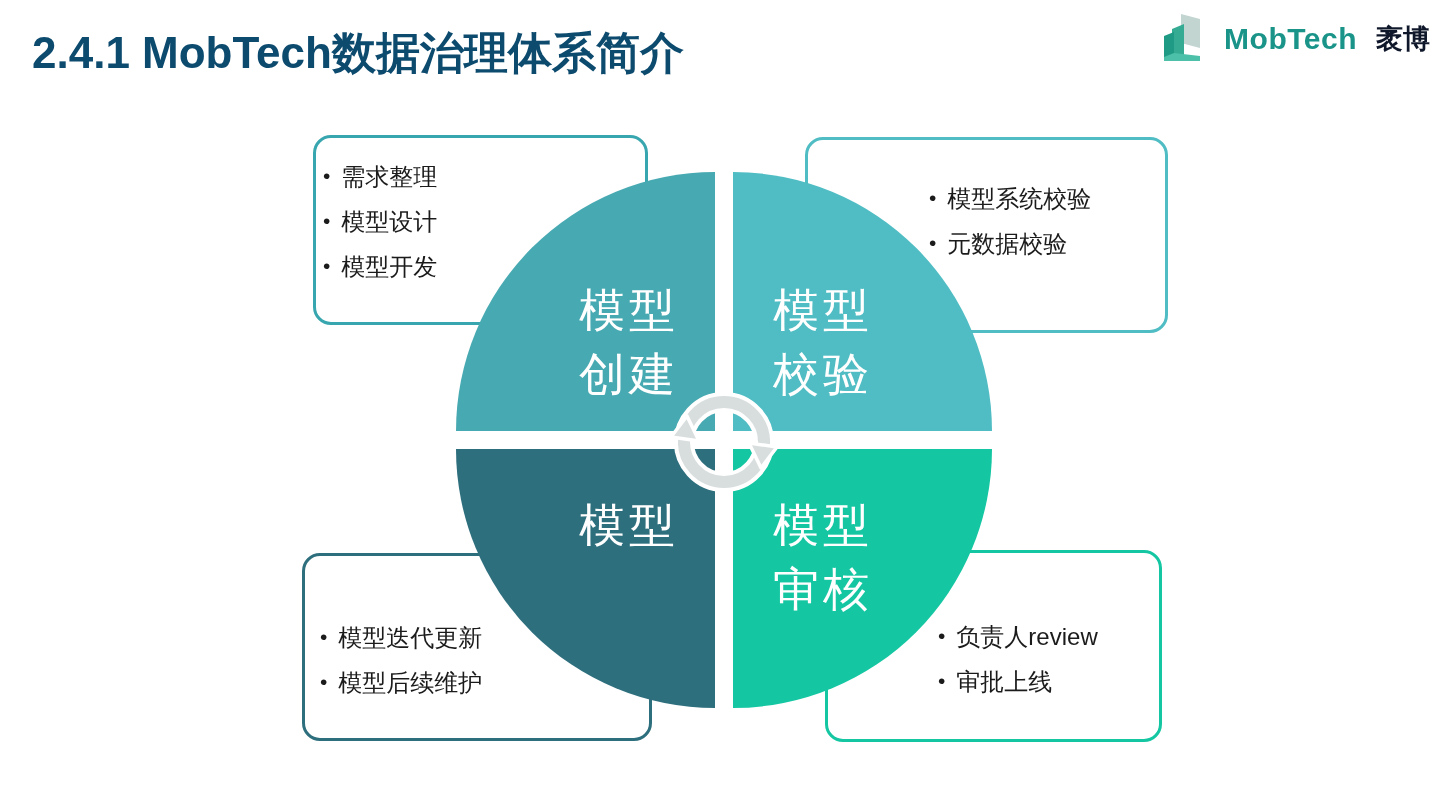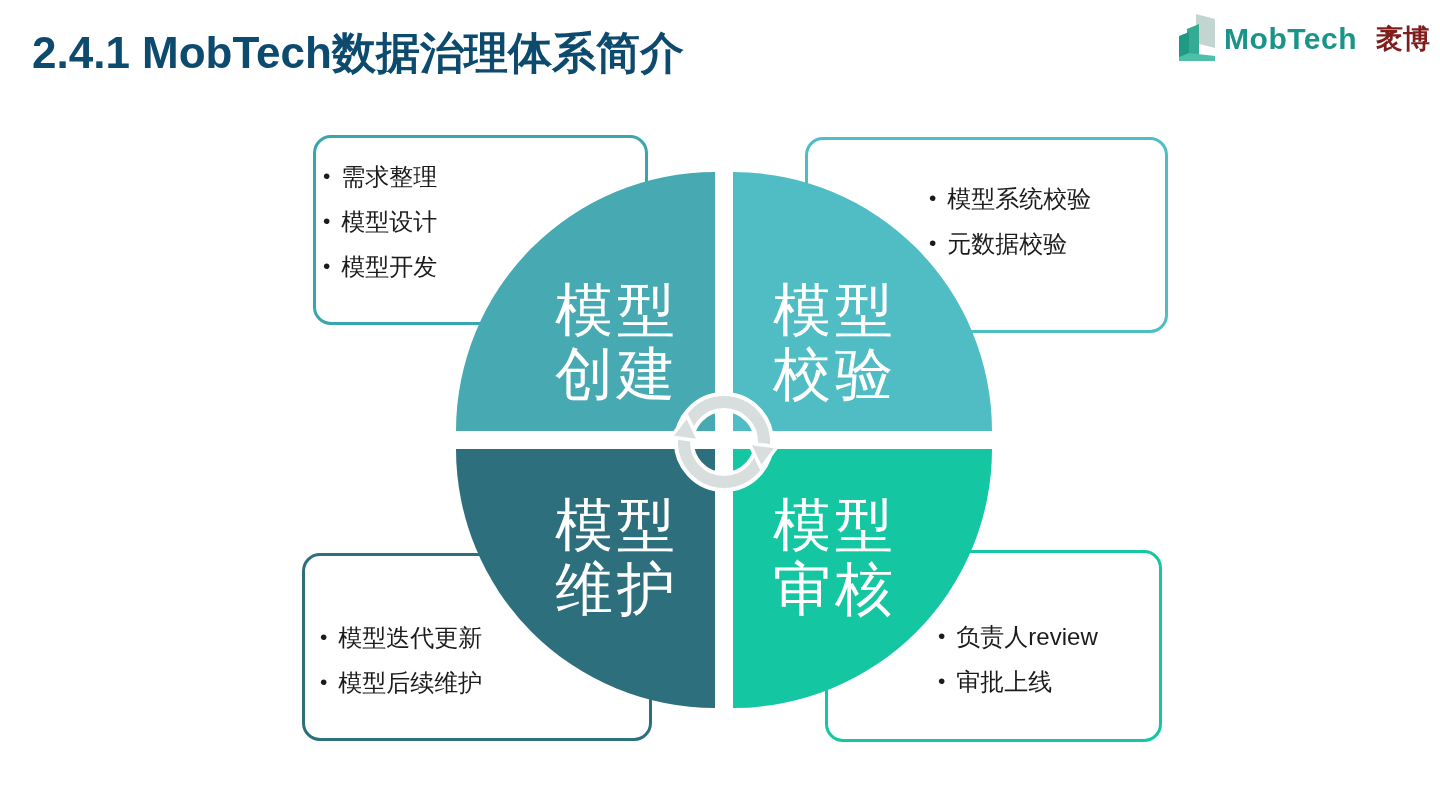--- a/index.html
+++ b/index.html
@@ -11,24 +11,24 @@
   }
 
   
   .title {
     position:absolute; left:32px; top:24px;
     font-size:44px; font-weight:700; color:#0c4a6e;
     white-space:nowrap;
   }
   .logo {
     position:absolute; top:12px; right:10px;
-    display:flex; align-items:center; gap:3px;
+    display:flex; align-items:center; gap:18px;
   }
   .logo-text { font-size:30px; font-weight:700; color:#1A9489; letter-spacing:0.5px; }
-  .logo-text-cn { font-size:27px; font-weight:700; color:#7f1d1d; margin-left:16px; }
+  .logo-text-cn { font-size:27px; font-weight:700; color:#0f172a; margin-left:1px; }
 
   
   .callout {
     position:absolute; z-index:1;
     border:3px solid; border-radius:18px;
     background:transparent;
   }
   .callout ul { list-style:none; }
   .callout li {
     font-size:24px; line-height:44px; color:#1b1b1b; white-space:nowrap;
@@ -41,21 +41,21 @@
 
   
   .quadrant { position:absolute; width:259px; height:259px; z-index:2; }
   .q-create   { left:456px; top:172px; background:#47A9B1; border-radius:100% 0 0 0; }
   .q-validate { left:733px; top:172px; background:#4FBDC3; border-radius:0 100% 0 0; }
   .q-maintain { left:456px; top:449px; background:#2E6F7E; border-radius:0 0 0 100%; }
   .q-review   { left:733px; top:449px; background:#14C7A2; border-radius:0 0 100% 0; }
 
   .qlabel {
     position:absolute; color:#ffffff; text-align:left;
-    font-size:58px; line-height:64px; letter-spacing:4px; font-weight:400;
+    font-size:46px; line-height:64px; letter-spacing:4px; font-weight:400;
     white-space:nowrap;
   }
   .q-create   .qlabel { right:36px; bottom:25px; }
   .q-validate .qlabel { left:40px;  bottom:25px; }
   .q-maintain .qlabel { right:36px; top:44px; }
   .q-review   .qlabel { left:40px;  top:44px; }
 
   
   .center-icon {
     position:absolute; left:662px; top:386px; width:124px; height:116px; z-index:3;
@@ -120,21 +120,20 @@
   <div class="quadrant q-validate">
     <div class="qlabel">
       <div>模型</div>
       <div>校验</div>
     </div>
   </div>
 
   <div class="quadrant q-maintain">
     <div class="qlabel">
       <div>模型</div>
-      <div>维护</div>
     </div>
   </div>
 
   <div class="quadrant q-review">
     <div class="qlabel">
       <div>模型</div>
       <div>审核</div>
     </div>
   </div>
 

